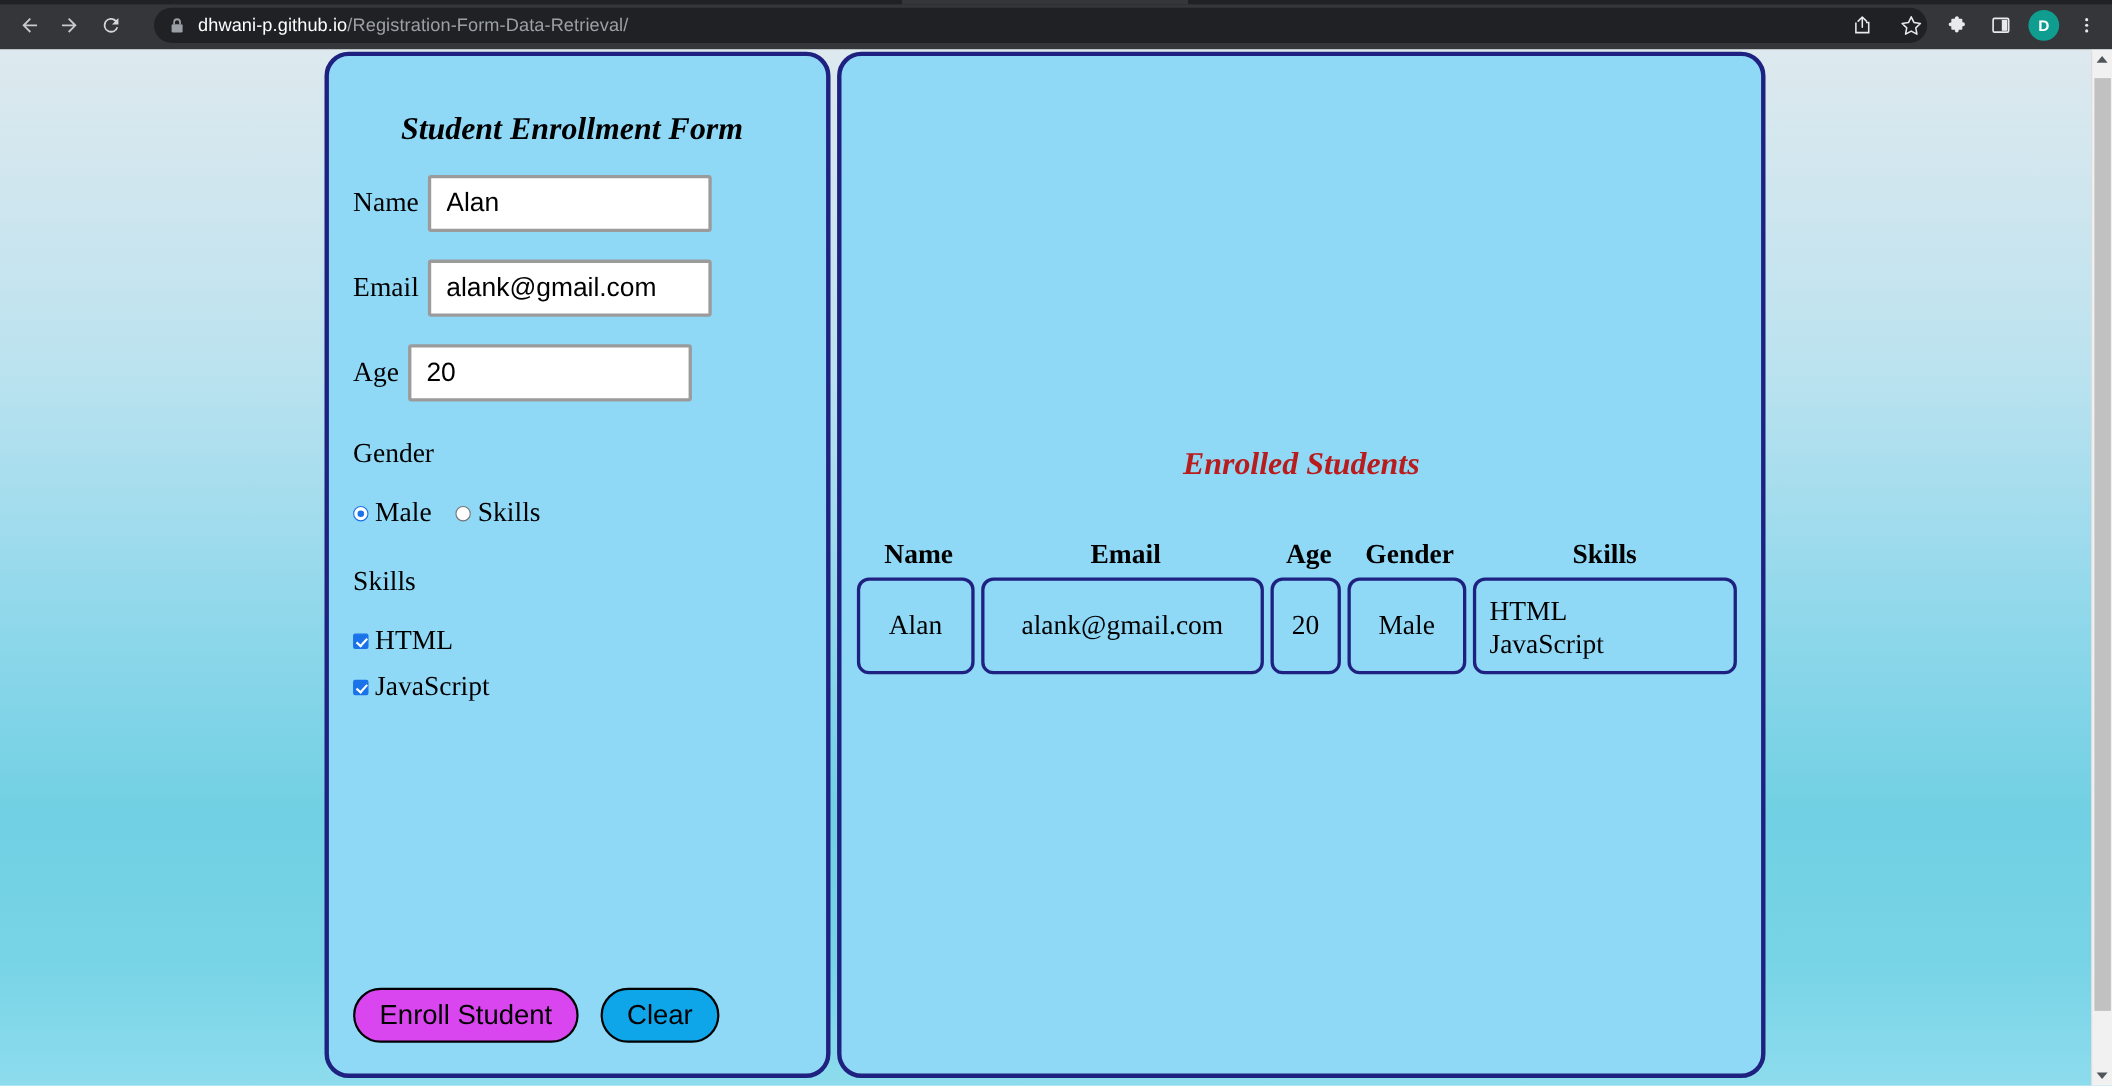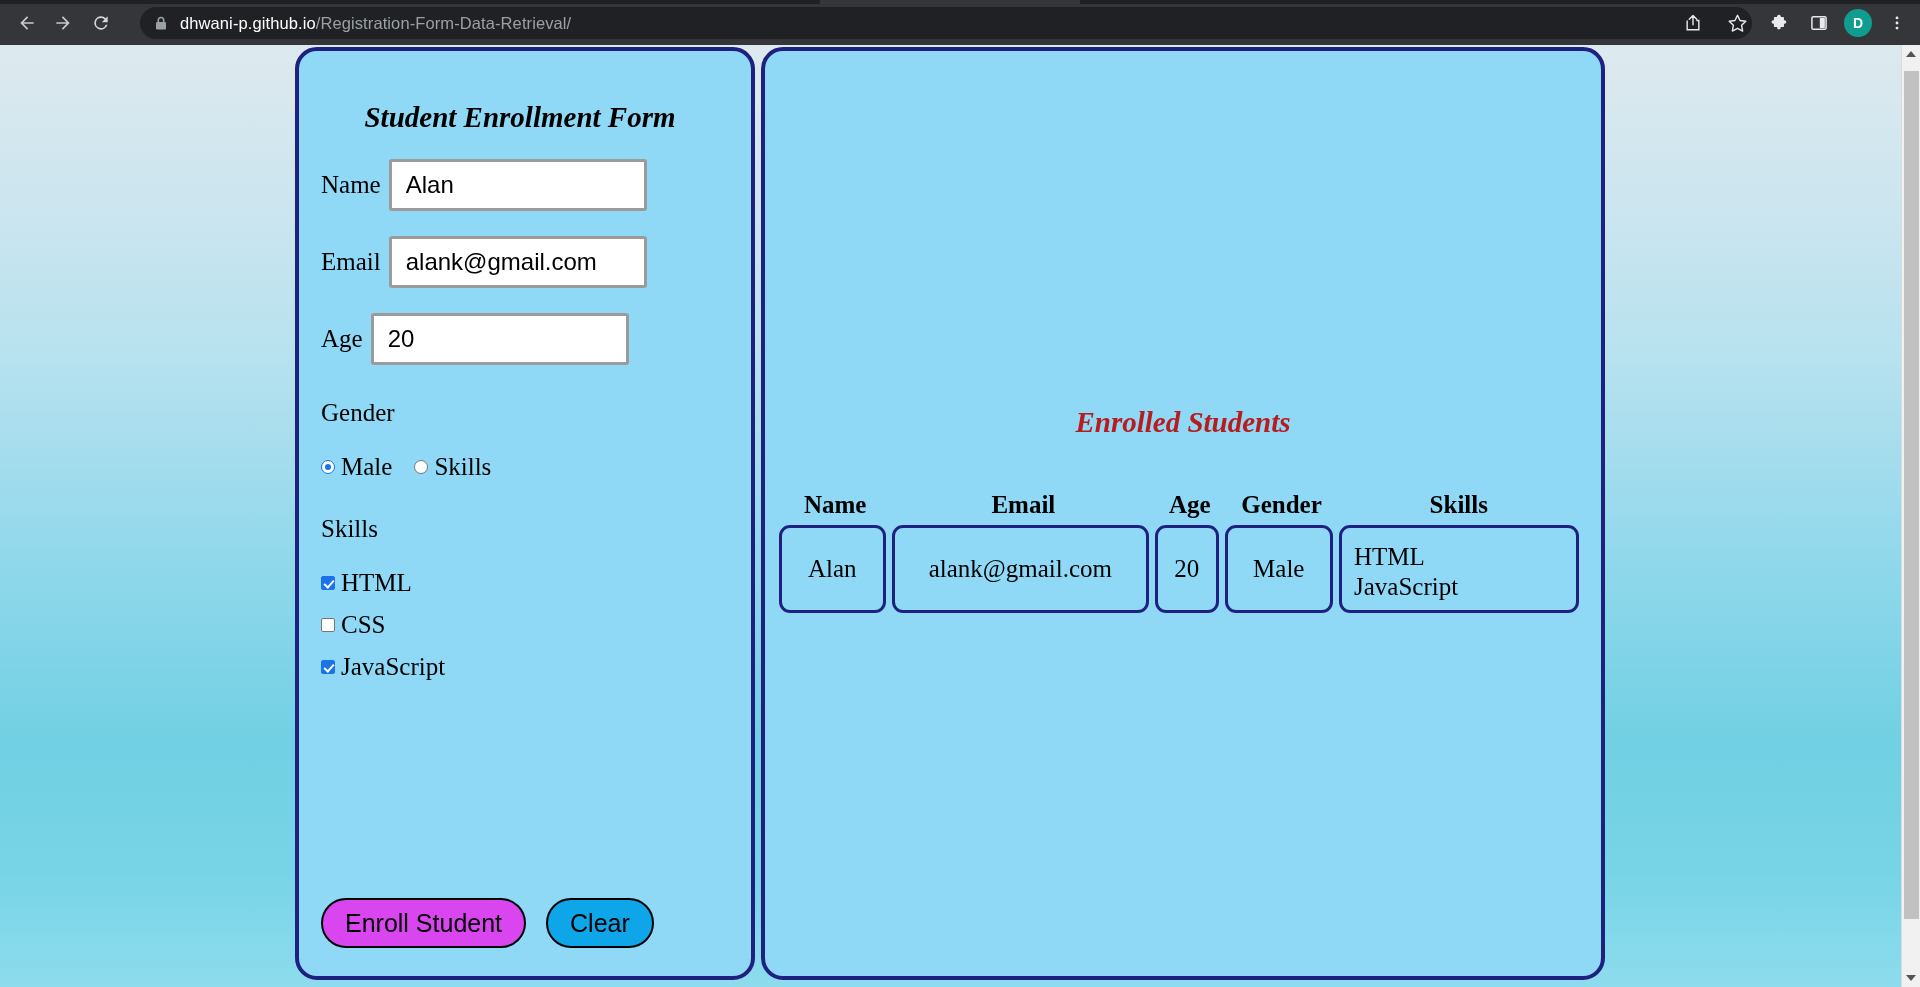--- a/index.html
+++ b/index.html
@@ -450,24 +450,20 @@
             <span class="opt-label">Skills</span>
           </div>
         </div>
 
         <div class="section-label">Skills</div>
 
         <div id="skills-options">
           <div class="check-pair">
             <span class="check-box checked"></span>
             <span class="opt-label">HTML</span>
-          </div>
-          <div class="check-pair">
-            <span class="check-box"></span>
-            <span class="opt-label">CSS</span>
           </div>
           <div class="check-pair">
             <span class="check-box checked"></span>
             <span class="opt-label">JavaScript</span>
           </div>
         </div>
 
         <div id="form-buttons">
           <div class="action-btn" id="enroll-button">Enroll Student</div>
           <div class="action-btn" id="clear-button">Clear</div>

